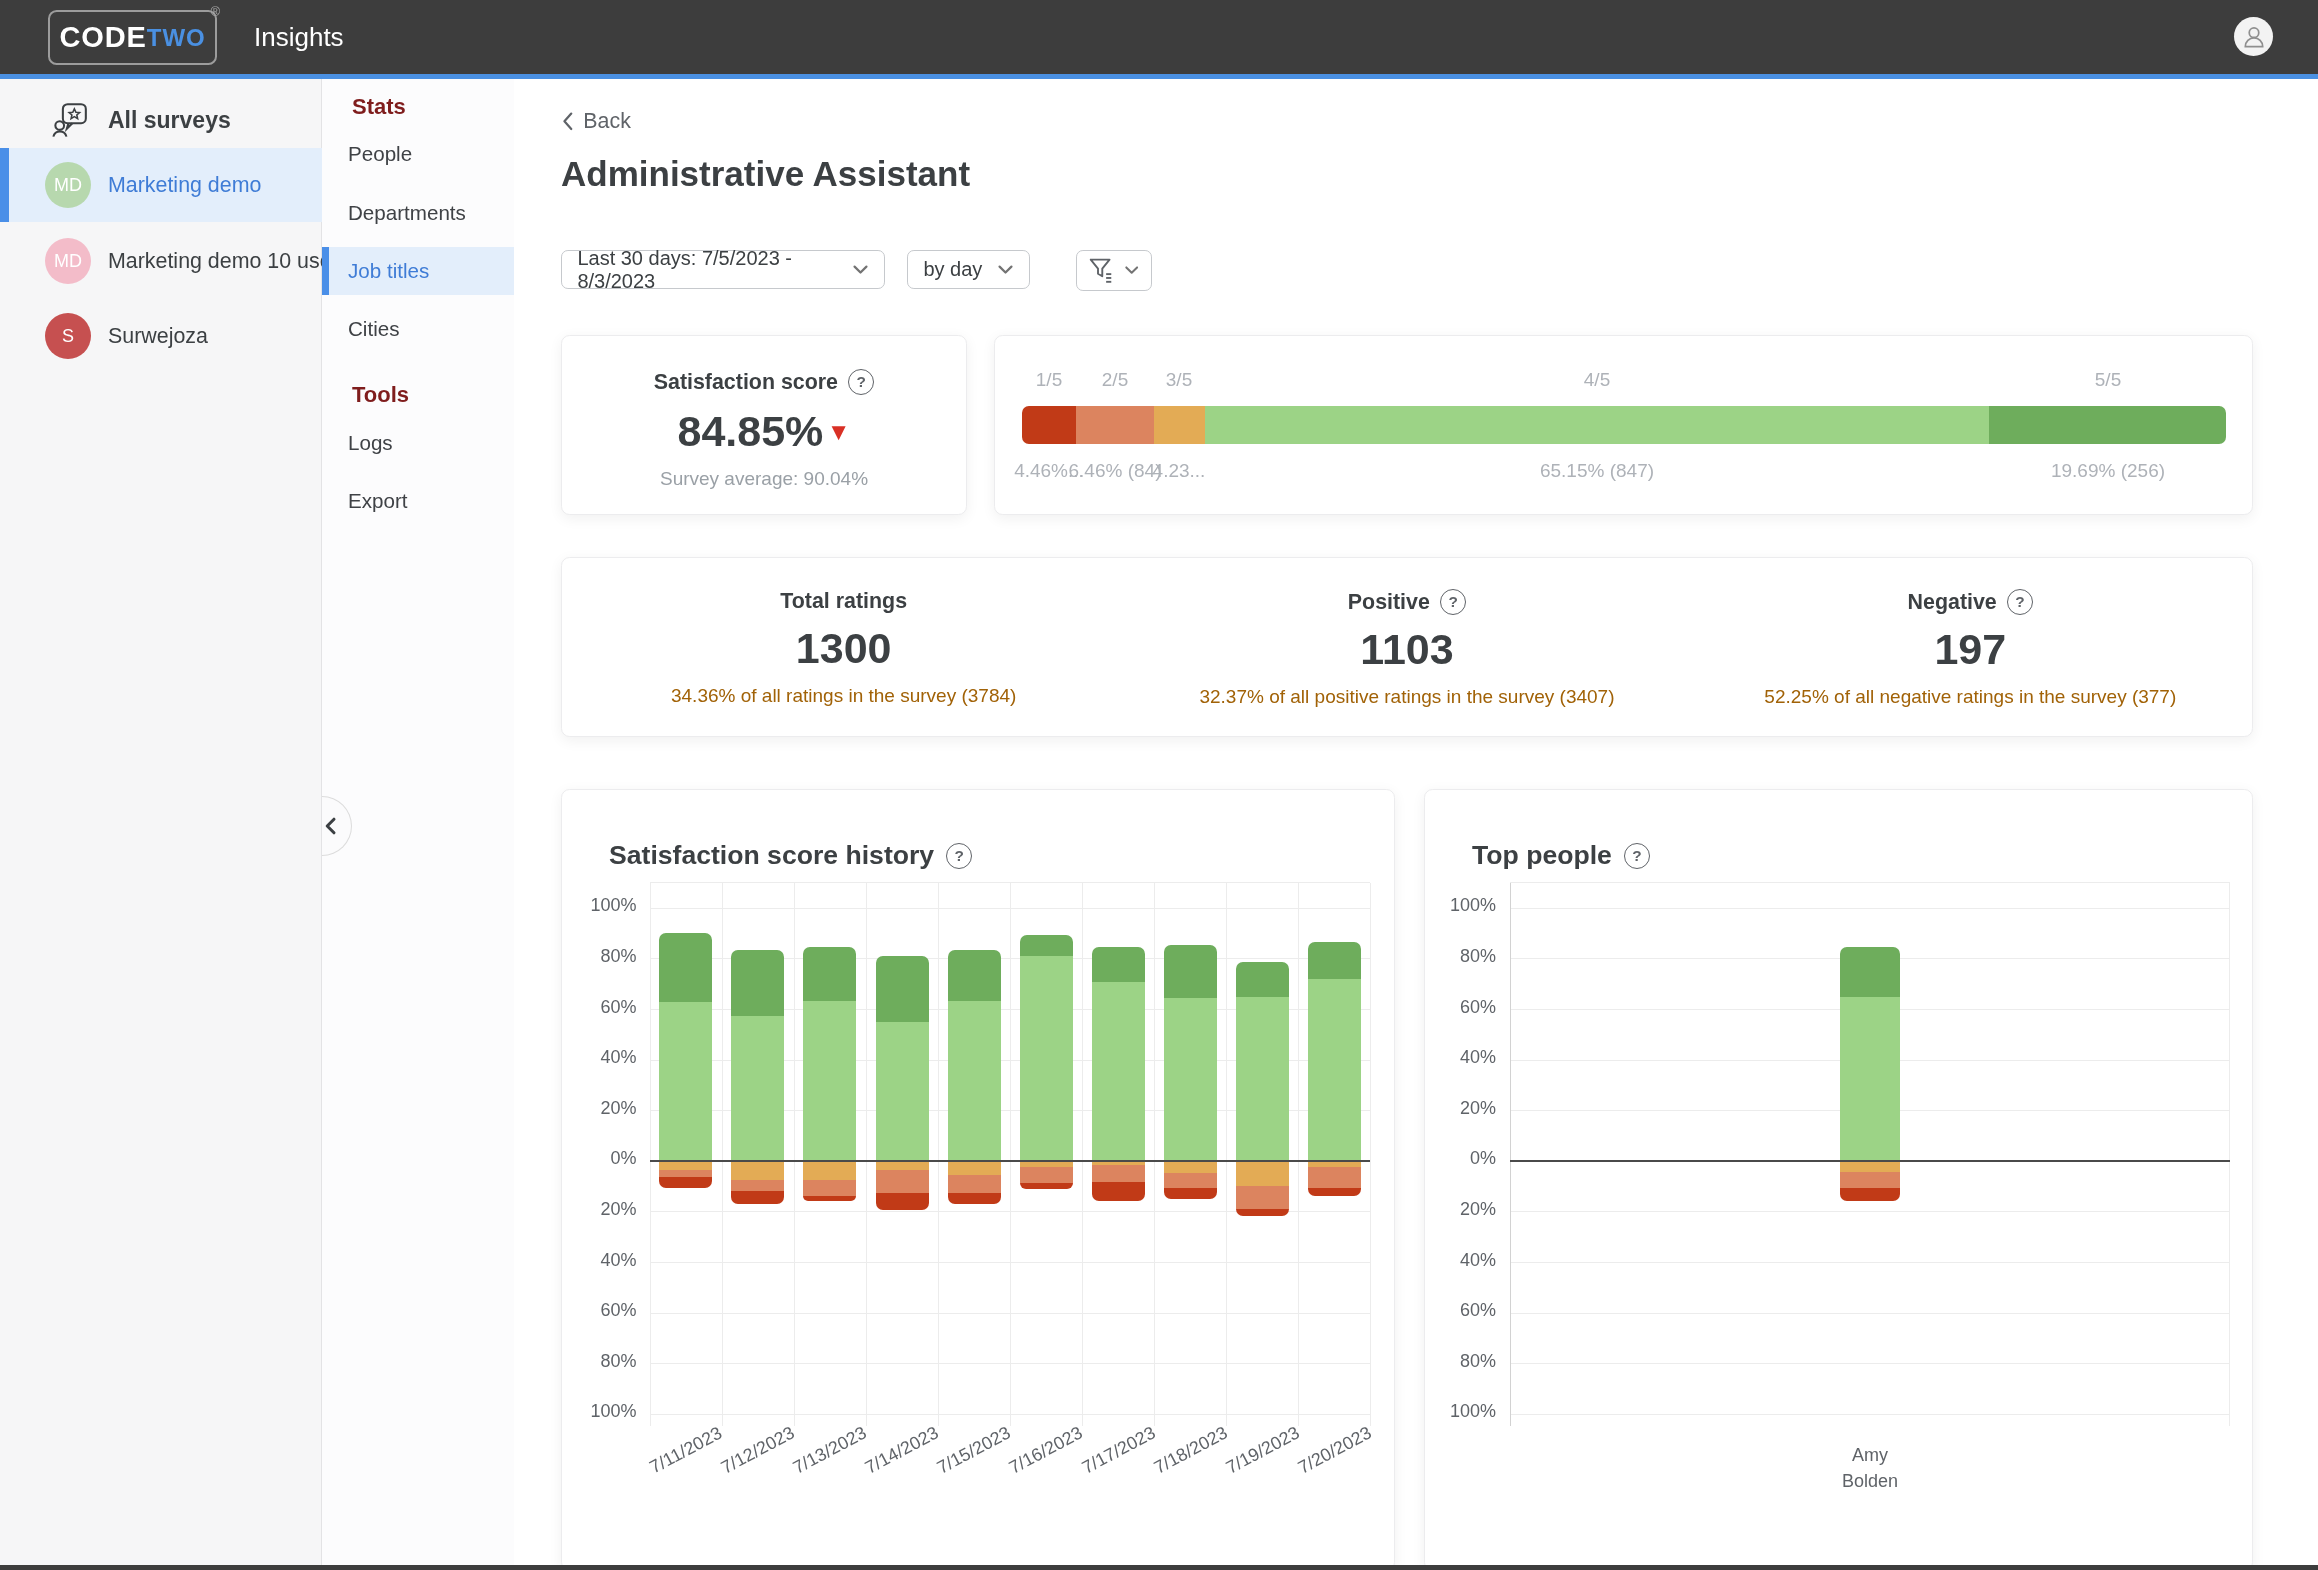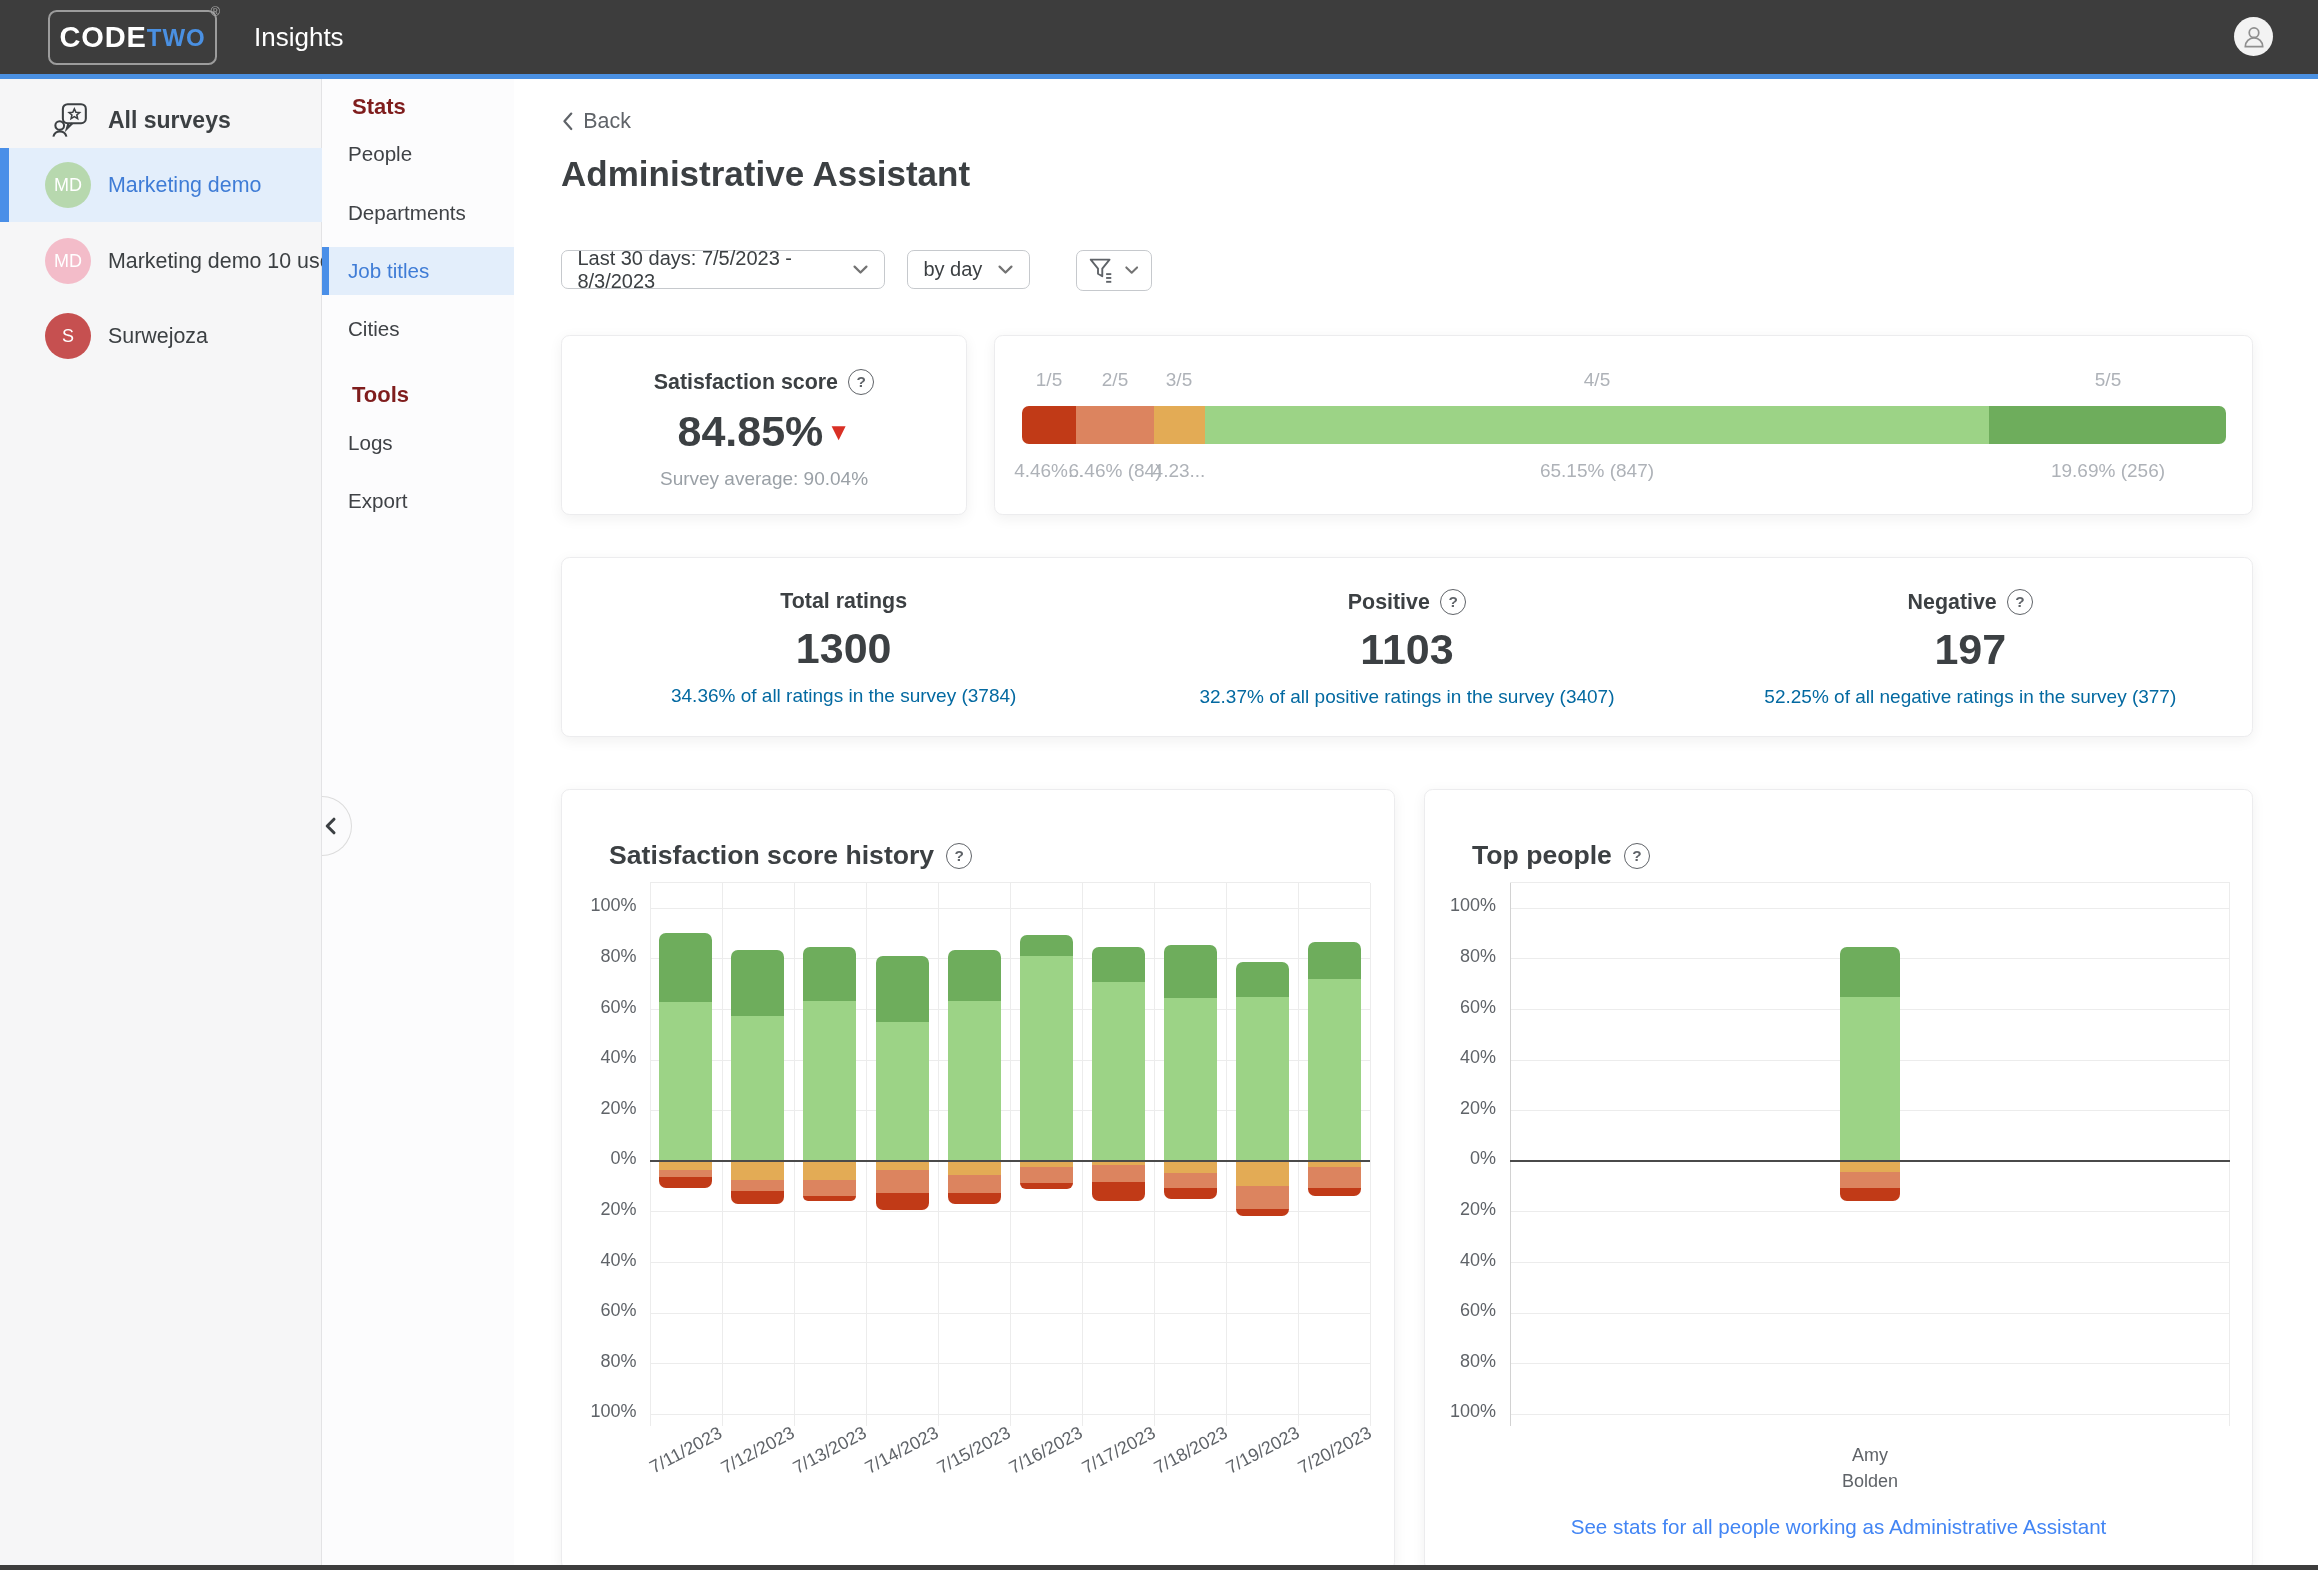--- a/index.html
+++ b/index.html
@@ -77,21 +77,21 @@
   #distribution-card{left:480px;top:256px;width:1259px;height:180px;}
   .dist-top-label{position:absolute;top:33px;transform:translateX(-50%);font-size:19px;color:#aeb2b8;white-space:nowrap;}
   #dist-bar{position:absolute;left:27.4px;top:70px;width:1204px;height:38px;border-radius:6.9px;overflow:hidden;display:flex;}
   .dist-seg{height:100%;}
   .dist-caption{position:absolute;top:124px;transform:translateX(-50%);font-size:19px;color:#aeb2b8;white-space:nowrap;}
 
   
   #totals-card{left:47px;top:478px;width:1692px;height:180px;display:flex;}
   .total-col{flex:1;display:flex;flex-direction:column;align-items:center;padding-top:31px;}
   .total-value{margin-top:10.3px;font-size:43px;font-weight:700;color:#3c4043;}
-  .total-sub{margin-top:12px;font-size:19px;color:#0369a1;}
+  .total-sub{margin-top:12px;font-size:19px;color:#a16207;}
 
   
   #history-card{left:47px;top:710px;width:834px;height:782px;}
   #top-people-card{left:910px;top:710px;width:829px;height:782px;}
   .chart-title-row{position:absolute;left:47px;top:50px;display:flex;align-items:center;gap:12px;}
   .chart-title{font-size:26.6px;font-weight:700;color:#3c4043;}
   .plot{position:absolute;border-top:0.9px solid #ececec;}
   .hgrid{position:absolute;left:0;width:100%;height:0.9px;background:#ececec;}
   .vgrid{position:absolute;top:0;width:0.9px;height:100%;background:#ececec;}
   .axis-line{position:absolute;top:0;width:0.9px;height:100%;background:#d2d2d2;}
@@ -449,21 +449,20 @@
           <div class="bar-pos" style="left: 330px; width: 60px; top: 64px; height: 214px;">
             <div class="seg" style="height: 50px; background: rgb(110, 173, 92); border-radius: 6.9px 6.9px 0px 0px;"></div>
             <div class="seg" style="flex: 1 1 0%; background: rgb(156, 211, 134);"></div>
           </div>
           <div class="bar-neg" style="left: 330px; width: 60px; top: 279px; height: 39px;">
             <div class="seg" style="height: 10.3px; background: rgb(227, 171, 85);"></div>
             <div class="seg" style="height: 15.4px; background: rgb(220, 132, 95);"></div>
             <div class="seg" style="flex: 1 1 0%; background: rgb(193, 58, 23); border-radius: 0px 0px 6.9px 6.9px;"></div>
           </div>
         </div>
-      <div id="top-people-link" class="card-link">See stats for all people working as Administrative Assistant</div>
     <div class="ylab" style="left: 11px; width: 60px; top: 105px;">100%</div>
         <div class="ylab" style="left: 11px; width: 60px; top: 156px;">80%</div>
         <div class="ylab" style="left: 11px; width: 60px; top: 207px;">60%</div>
         <div class="ylab" style="left: 11px; width: 60px; top: 257px;">40%</div>
         <div class="ylab" style="left: 11px; width: 60px; top: 308px;">20%</div>
         <div class="ylab" style="left: 11px; width: 60px; top: 358px;">0%</div>
         <div class="ylab" style="left: 11px; width: 60px; top: 409px;">20%</div>
         <div class="ylab" style="left: 11px; width: 60px; top: 460px;">40%</div>
         <div class="ylab" style="left: 11px; width: 60px; top: 510px;">60%</div>
         <div class="ylab" style="left: 11px; width: 60px; top: 561px;">80%</div>

